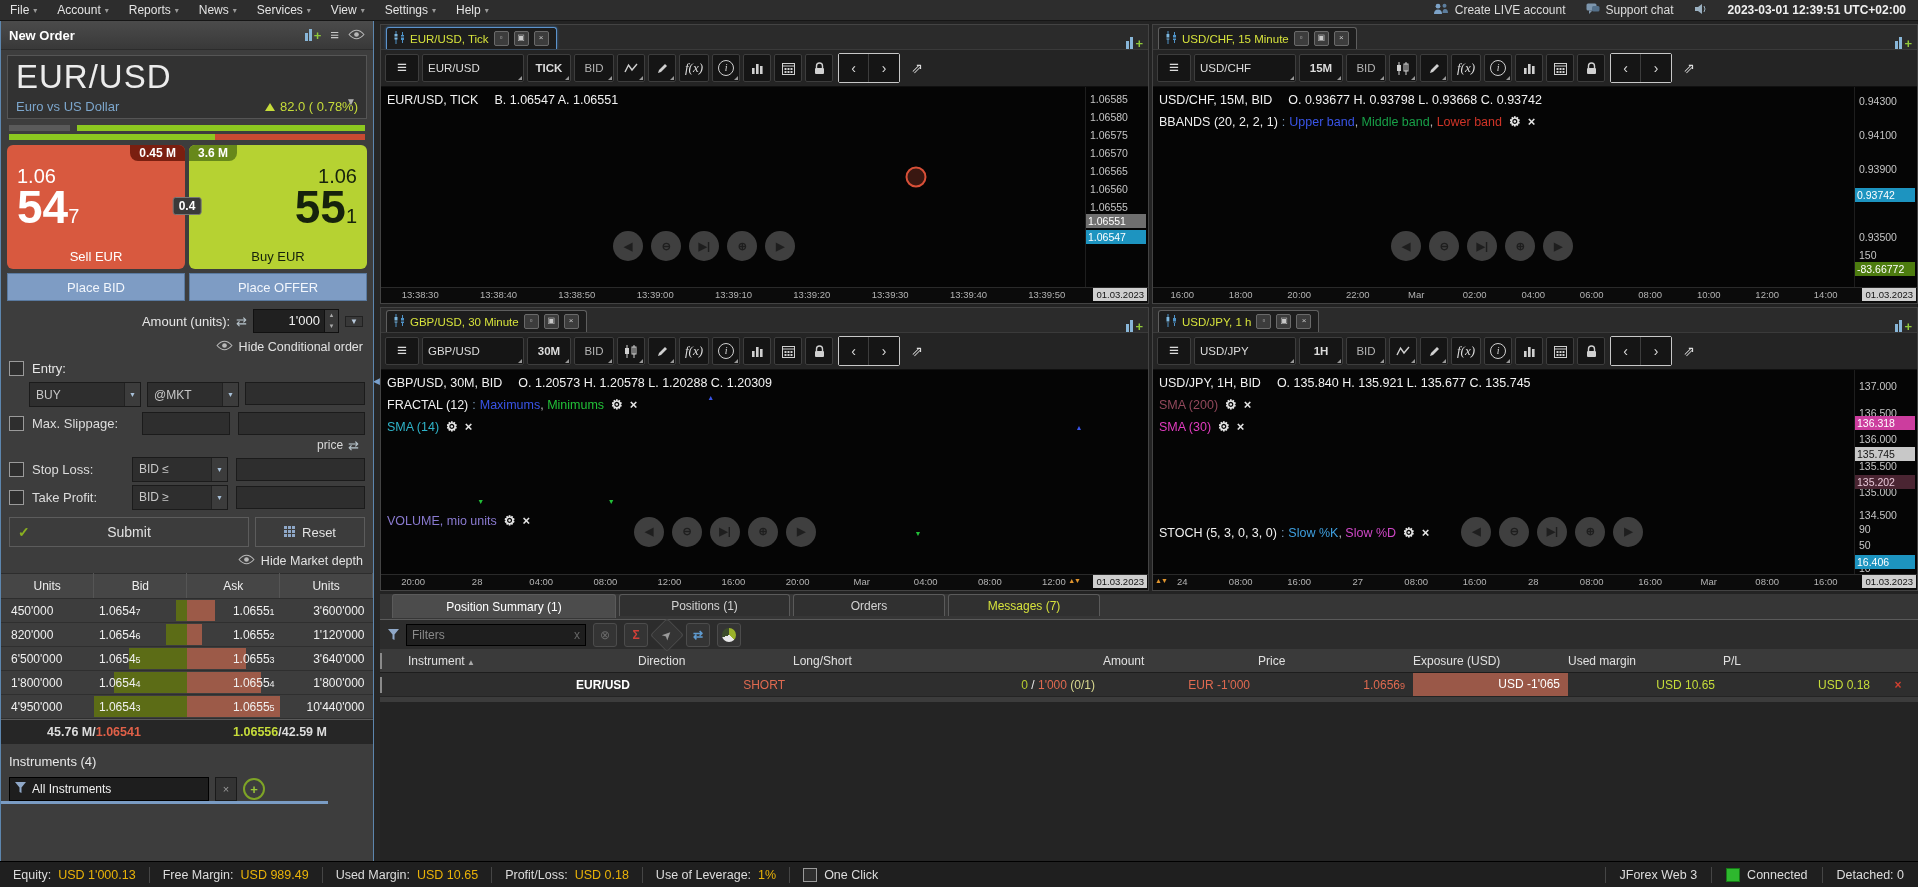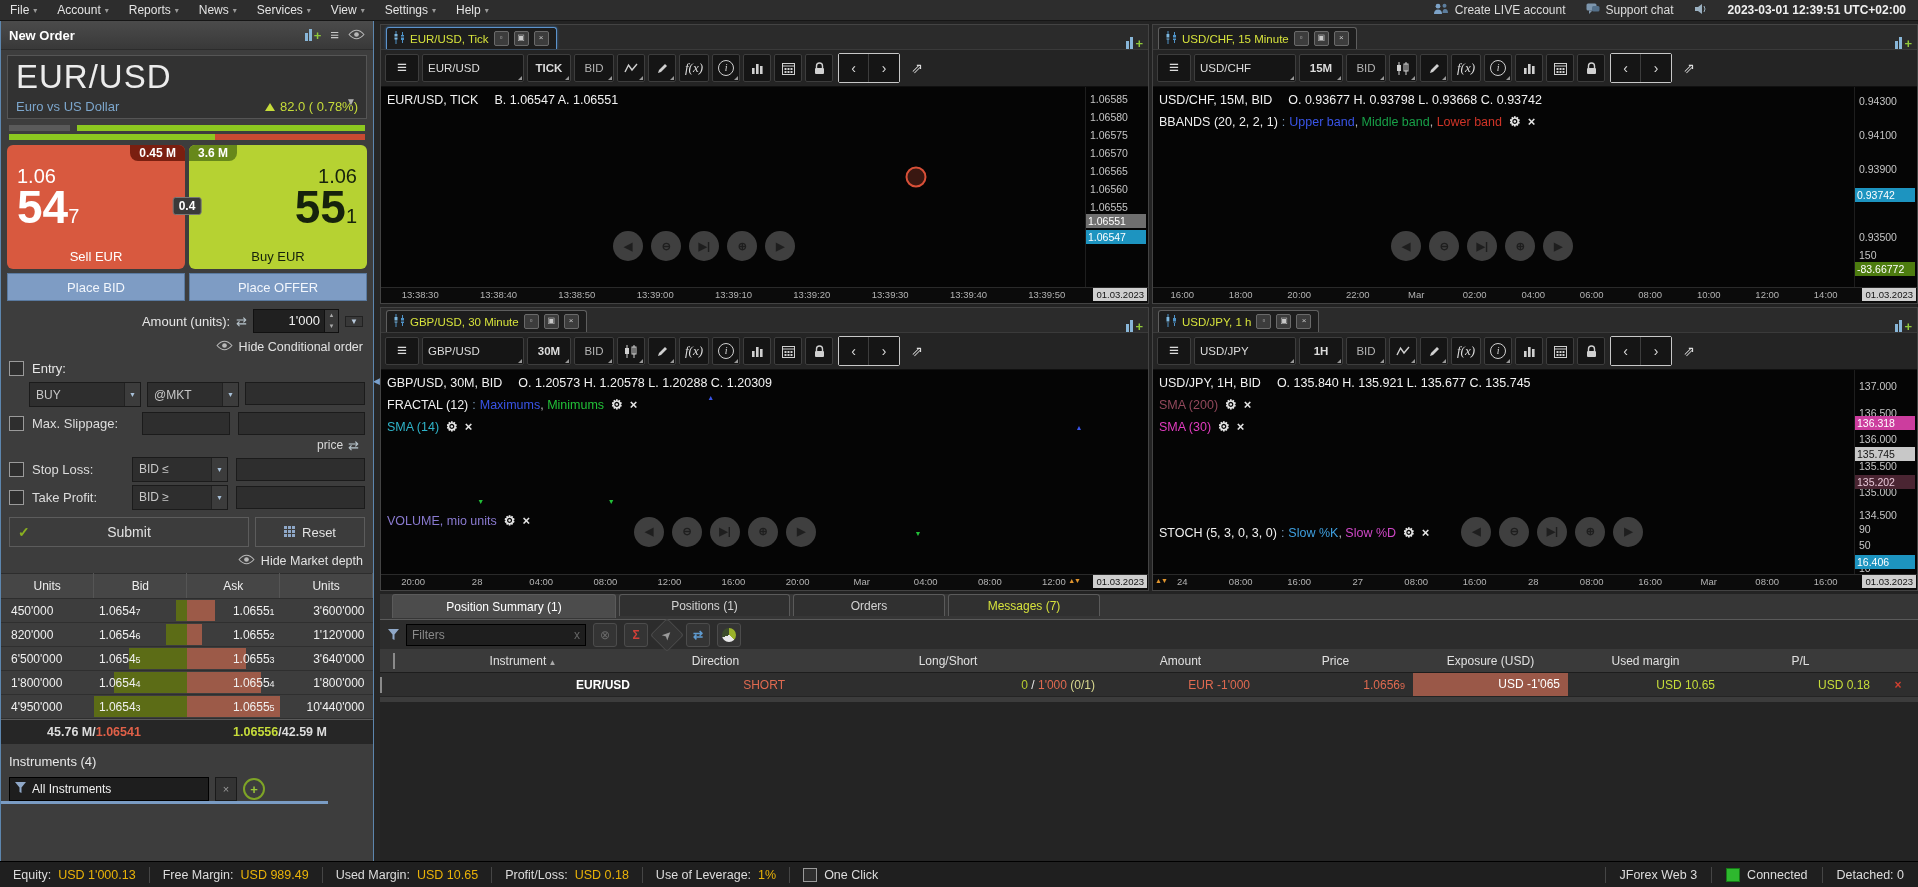--- a/index.html
+++ b/index.html
@@ -132,21 +132,21 @@
   .ptabs{height:25px;background:#363636;display:flex;gap:3px;padding-left:12px;border-bottom:1px solid #5a5a5a}
   .ptab{height:22px;line-height:22px;text-align:center;background:#303030;border:1px solid #5a5a5a;border-bottom:none;border-radius:3px 3px 0 0;color:#d2d2d2;font-size:12px;box-sizing:border-box}
   .ptab.active{background:#4c4c4c;color:#fff;height:24px;line-height:24px}
   .ptab.hl{color:#d6e23c}
   .pfilter{height:29px;display:flex;align-items:center;gap:7px;padding:0 8px;background:#2c2c2c}
   .finput{width:168px;height:20px;background:#1e1e1e;border:1px solid #000;color:#8a8a8a;display:flex;align-items:center;gap:6px;padding:0 5px;font-size:12px}
   .icon-btn{width:22px;height:22px;background:#343434;border:1px solid #4c4c4c;border-radius:3px;display:flex;align-items:center;justify-content:center;font-size:12px;color:#9a9a9a}
   .pie{width:14px;height:14px;border-radius:50%;background:conic-gradient(#9ab22a 0 130deg,#e8e8e8 130deg 250deg,#3c4c2a 250deg)}
   .pgrid{display:grid;grid-template-columns:28px 230px 155px 310px 155px 155px 155px 155px 155px 40px;align-items:center;font-size:12px}
   .phead{height:23px;background:#3a3a3a;border-bottom:1px solid #1d1d1d;color:#e0e0e0}
-  .phead>div{text-align:center}
+  .phead>div{}
   .prow{height:23px;background:#2e2e2e;border-bottom:1px solid #242424}
   .cell-r{text-align:right;padding-right:8px}
   .exp-cell{background:#9a5848;color:#fff;height:23px;line-height:23px;box-sizing:border-box}
   .prow-strip{height:5px;background:#3c3c3c}
   .pchk{width:12px;height:12px;border:1px solid #8a8a8a;background:#262626;margin:0 auto}
   
   .statusbar{position:absolute;left:0;right:0;bottom:0;height:25px;background:#1f1f1f;border-top:1px solid #000;display:flex;align-items:center;font-size:12.5px;z-index:30}
   .sb-item{display:flex;align-items:center;gap:7px;padding:0 13px;border-right:1px solid #454545;height:16px}
   .sb-item .v{color:#eab308}
   .sb-one{display:flex;align-items:center;gap:7px;padding:0 13px}

